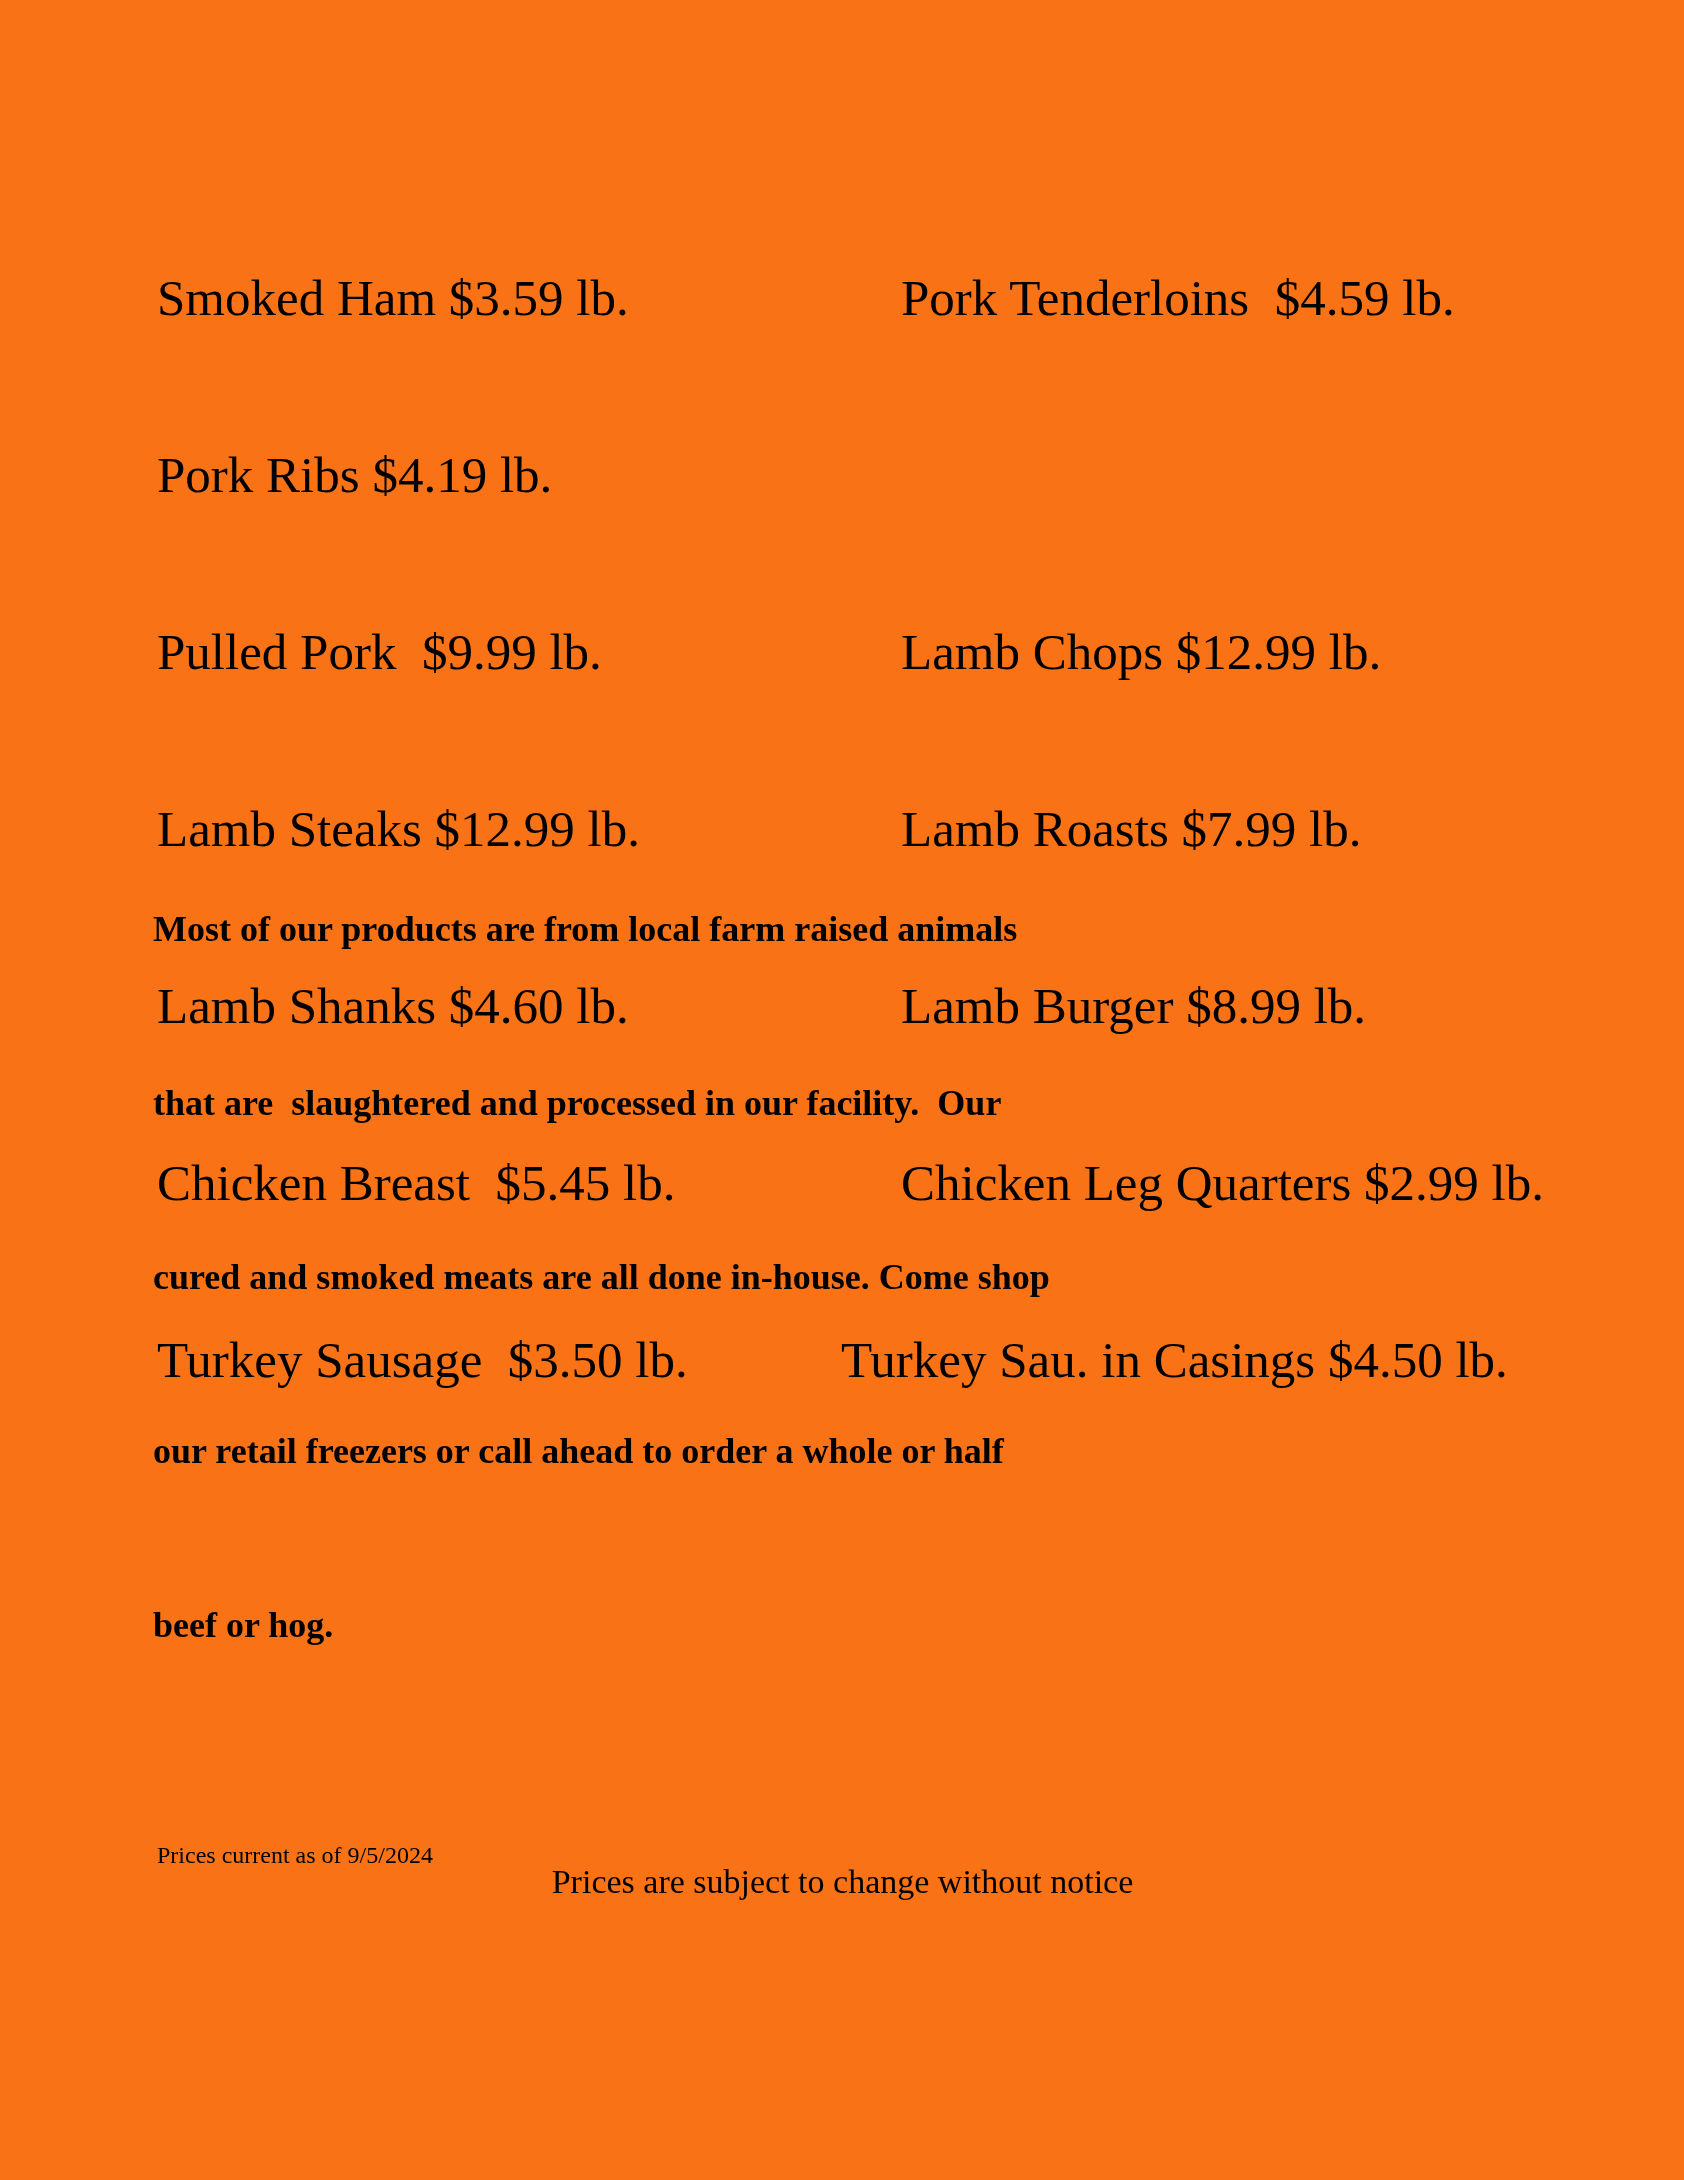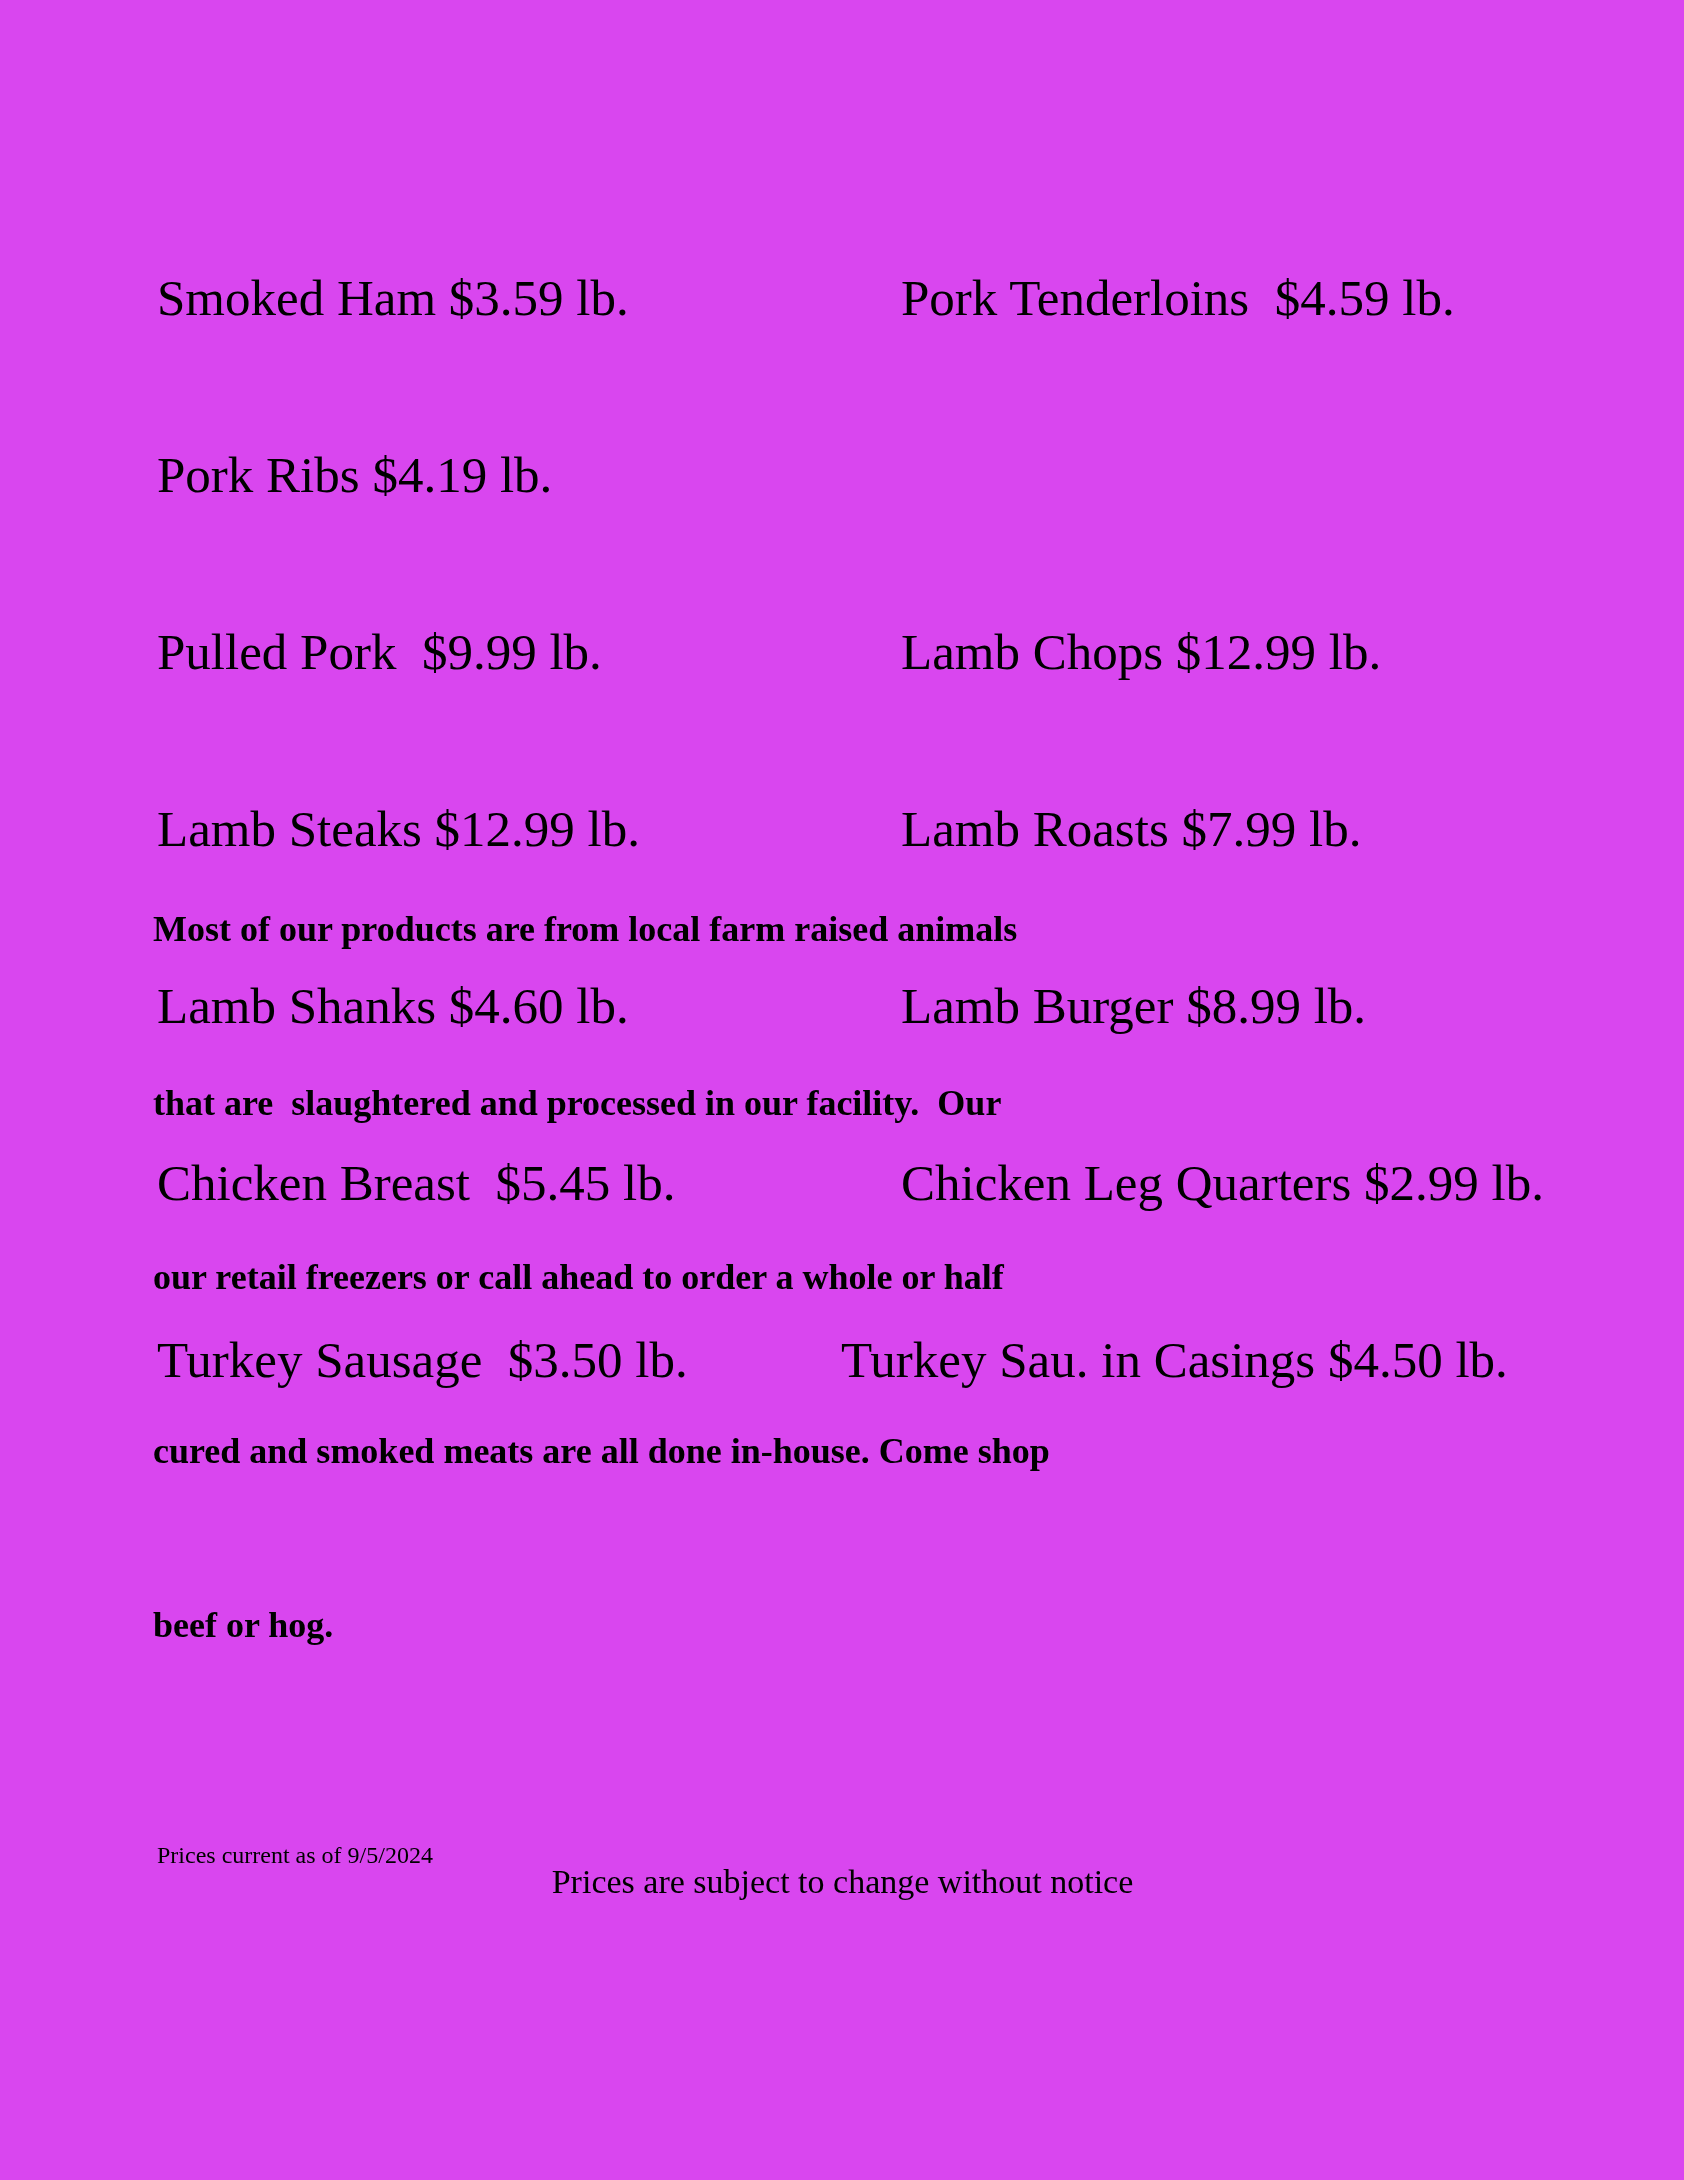--- a/index.html
+++ b/index.html
@@ -4,21 +4,21 @@
 <style>
   html, body {
     margin: 0;
     padding: 0;
     background: #ffffff;
   }
   .page {
     position: relative;
     width: 1685px;
     height: 2181px;
-    background: #d946ef;
+    background: #f97316;
     color: #000000;
     font-family: "Liberation Serif", "DejaVu Serif", serif;
     overflow: hidden;
   }
 
   
   .price-list {
     position: absolute;
     left: 157px;
     top: 151px;
@@ -101,22 +101,22 @@
     </div>
     <div class="price-row last">
       <span class="cell left">Turkey Sausage  $3.50 lb.</span>
       <span class="cell right">Turkey Sau. in Casings $4.50 lb.</span>
     </div>
   </section>
 
   <section class="about">
     <div class="about-line">Most of our products are from local farm raised animals</div>
     <div class="about-line">that are  slaughtered and processed in our facility.  Our</div>
+    <div class="about-line">cured and smoked meats are all done in-house. Come shop</div>
     <div class="about-line">our retail freezers or call ahead to order a whole or half</div>
-    <div class="about-line">cured and smoked meats are all done in-house. Come shop</div>
     <div class="about-line">beef or hog.</div>
   </section>
 
   <div class="footer-notice">Prices are subject to change without notice</div>
   <div class="footer-date">Prices current as of 9/5/2024</div>
 
 </div>
 
 
 </body></html>

